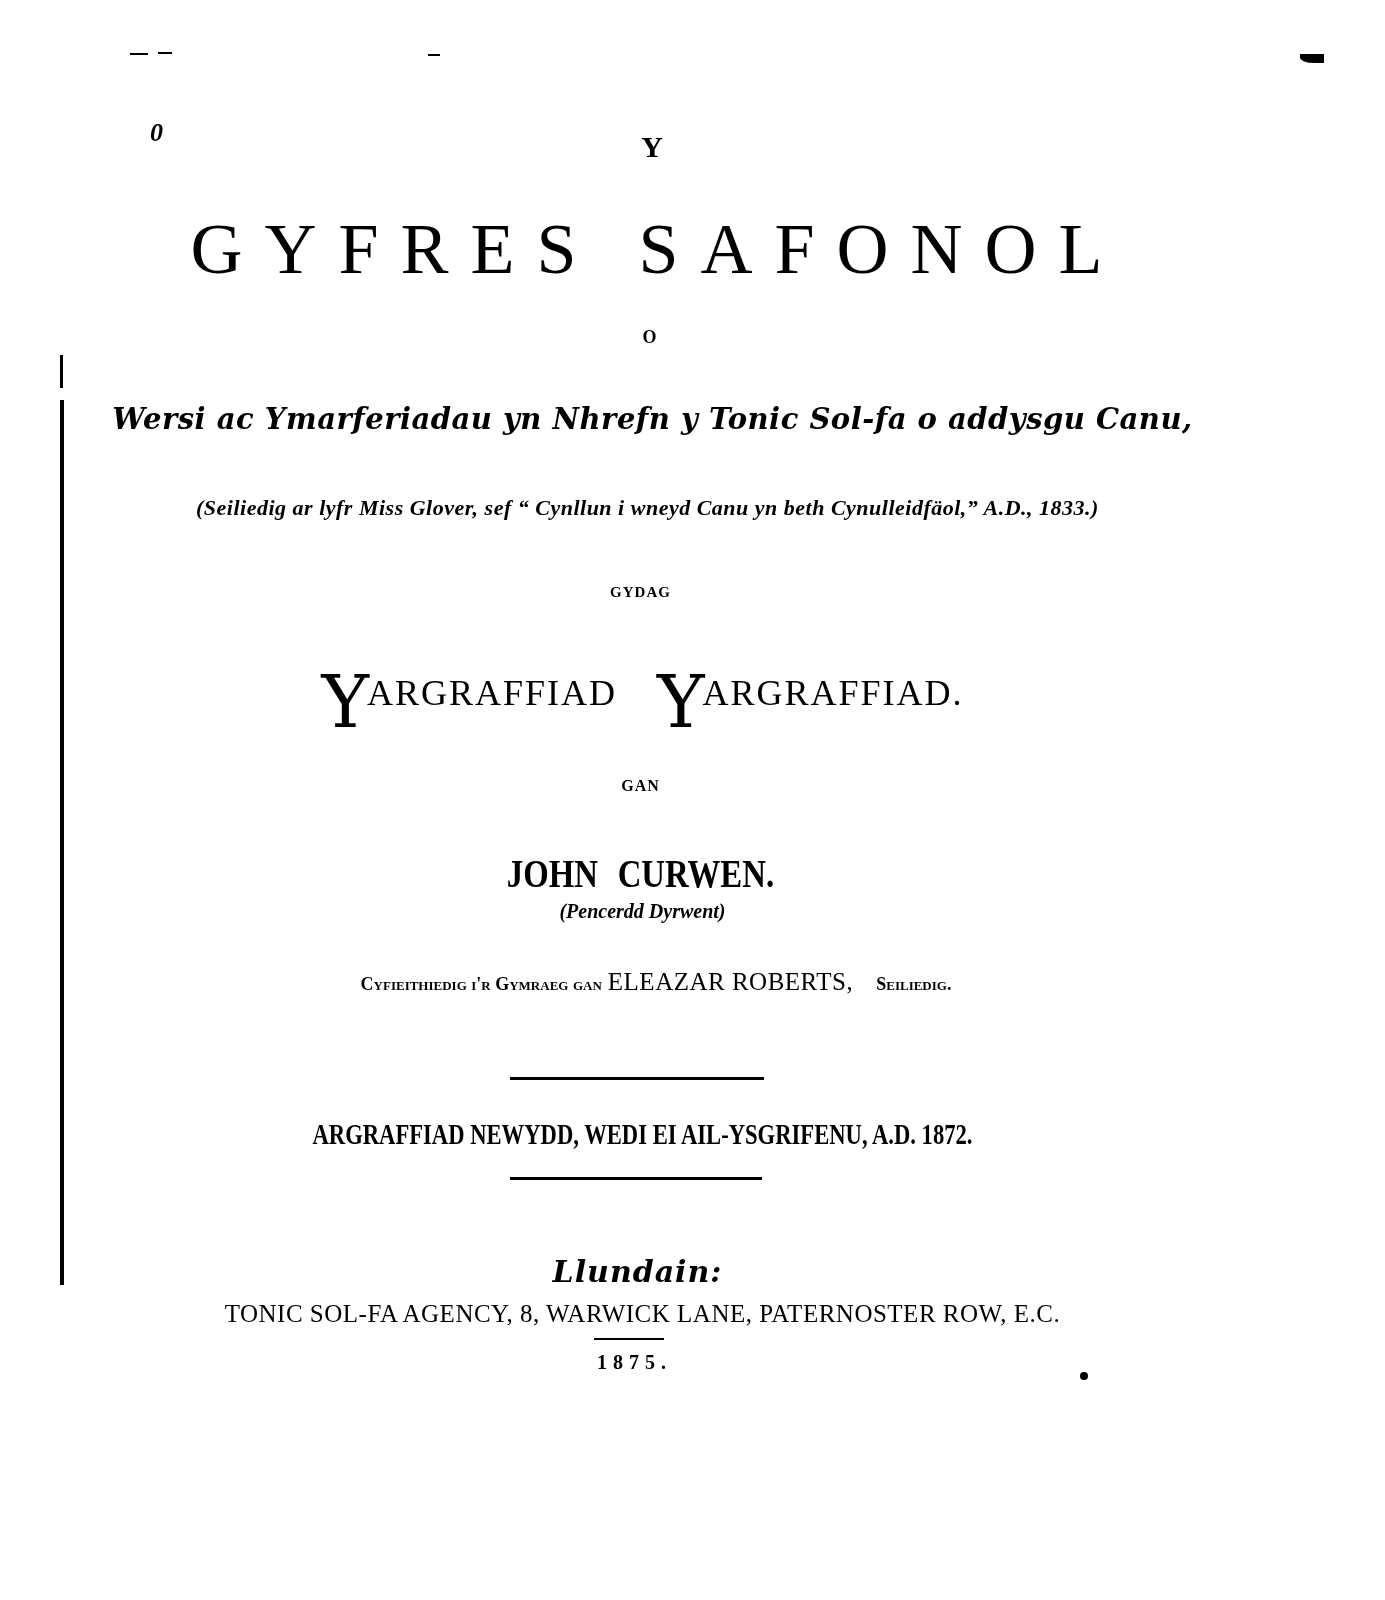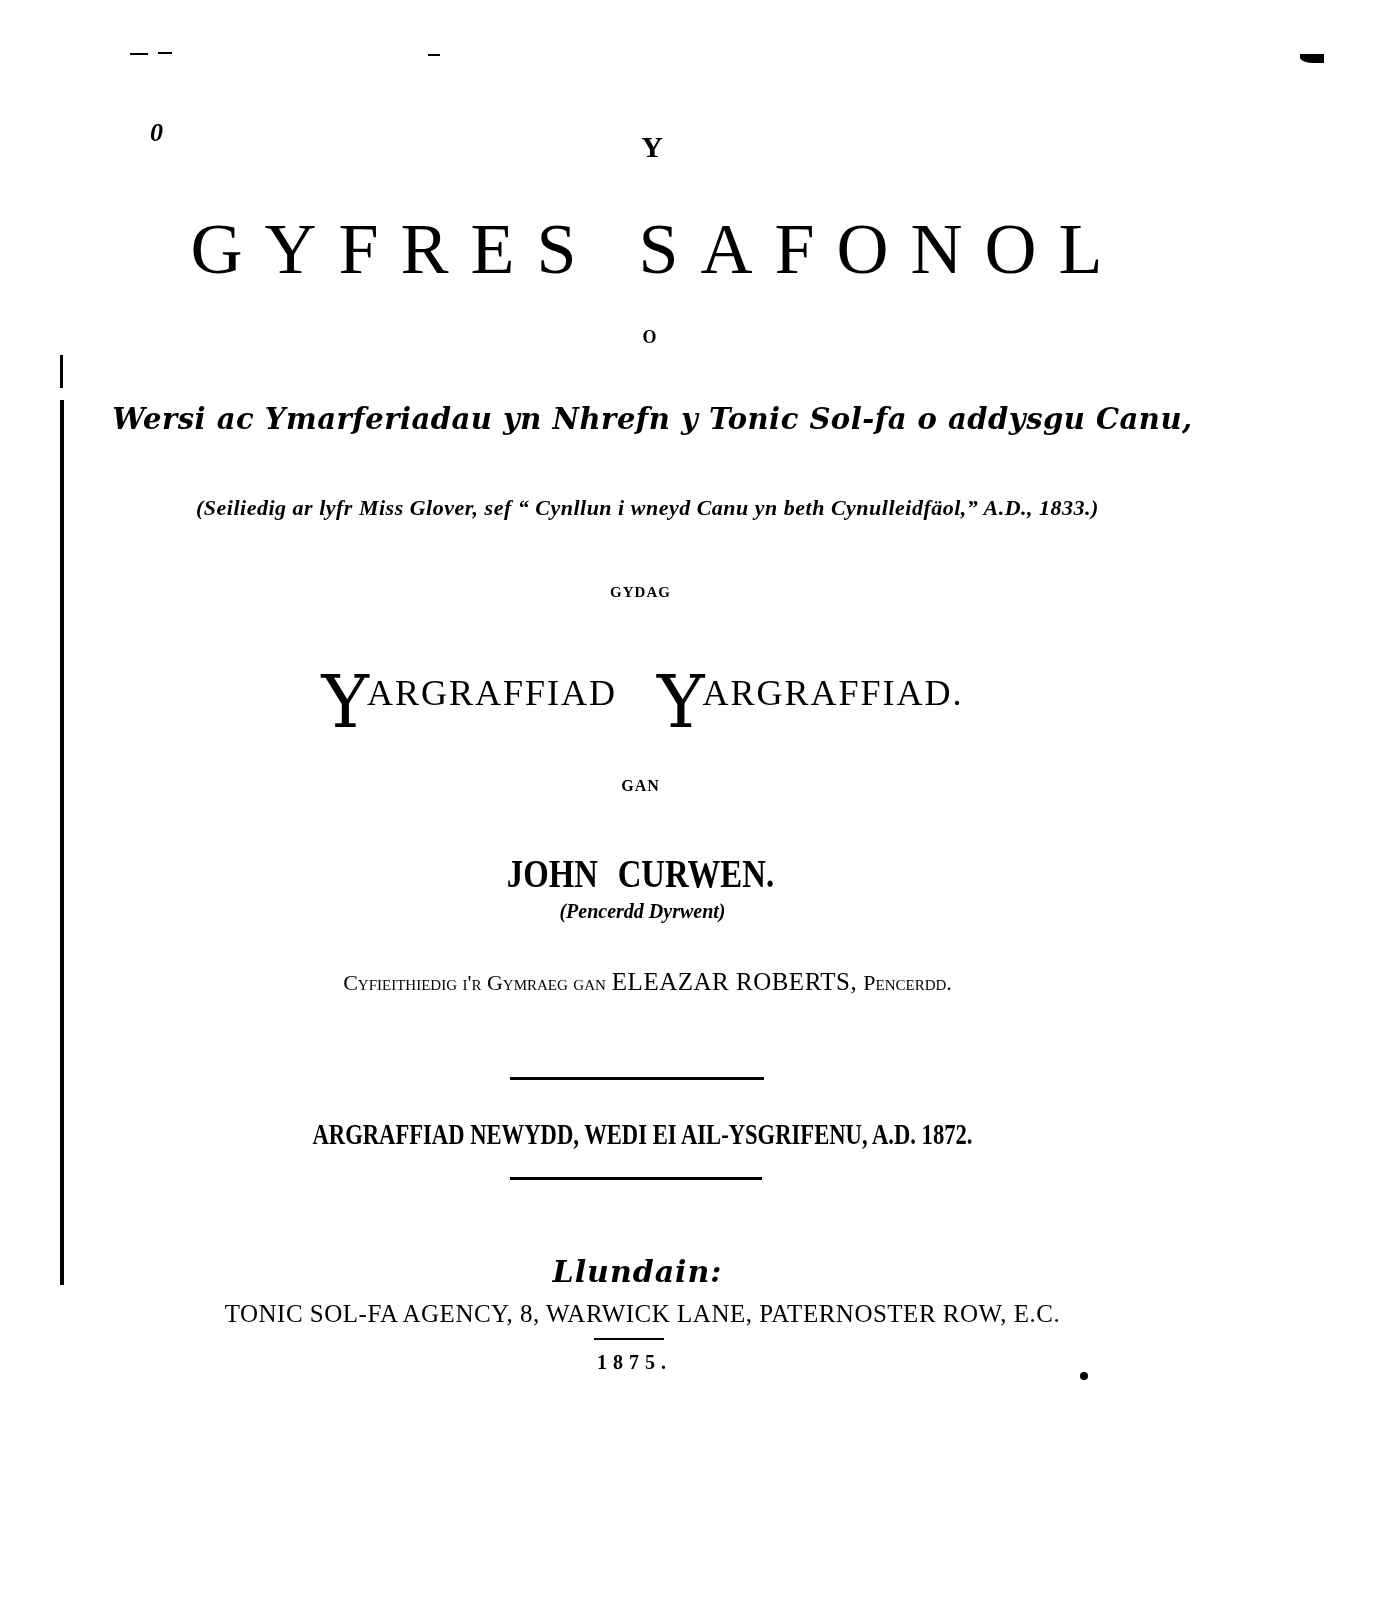--- a/index.html
+++ b/index.html
@@ -112,22 +112,23 @@
       font-weight: bold;
       transform: translateX(-50px);
     }
     .translator {
       top: 968px;
       font-size: 24px;
       transform: translateX(-45px);
     }
     .translator .sc {
       font-variant: small-caps;
-      font-weight: normal;
-      font-size: 22px;
+      font-weight: bold;
+      font-size: 18px;
+      margin-left: 17px;
     }
     .translator .caps {
       font-size: 25px;
       letter-spacing: 0.5px;
       text-align: center;
     }
     .rule {
       position: absolute;
       height: 3px;
       background: #000;
@@ -204,21 +205,21 @@
 
   <div class="line author">
     <span>JOHN</span><span class="gap"></span><span>CURWEN.</span>
   </div>
 
   <div class="line bardic">(Pencerdd Dyrwent)</div>
 
   <div class="line translator">
     <span class="sc">Cyfieithiedig i'r Gymraeg gan</span>
     <span class="caps">ELEAZAR ROBERTS,</span>
-    <span class="sc">Pencerdd.</span>
+    <span class="sc">Seiliedig.</span>
   </div>
 
   <div class="rule" style="left:510px;top:1077px;width:254px;"></div>
 
   <div class="line edition">ARGRAFFIAD NEWYDD, WEDI EI AIL-YSGRIFENU, A.D. 1872.</div>
 
   <div class="rule" style="left:510px;top:1177px;width:252px;"></div>
 
   <div class="line london">Llundain:</div>
 

